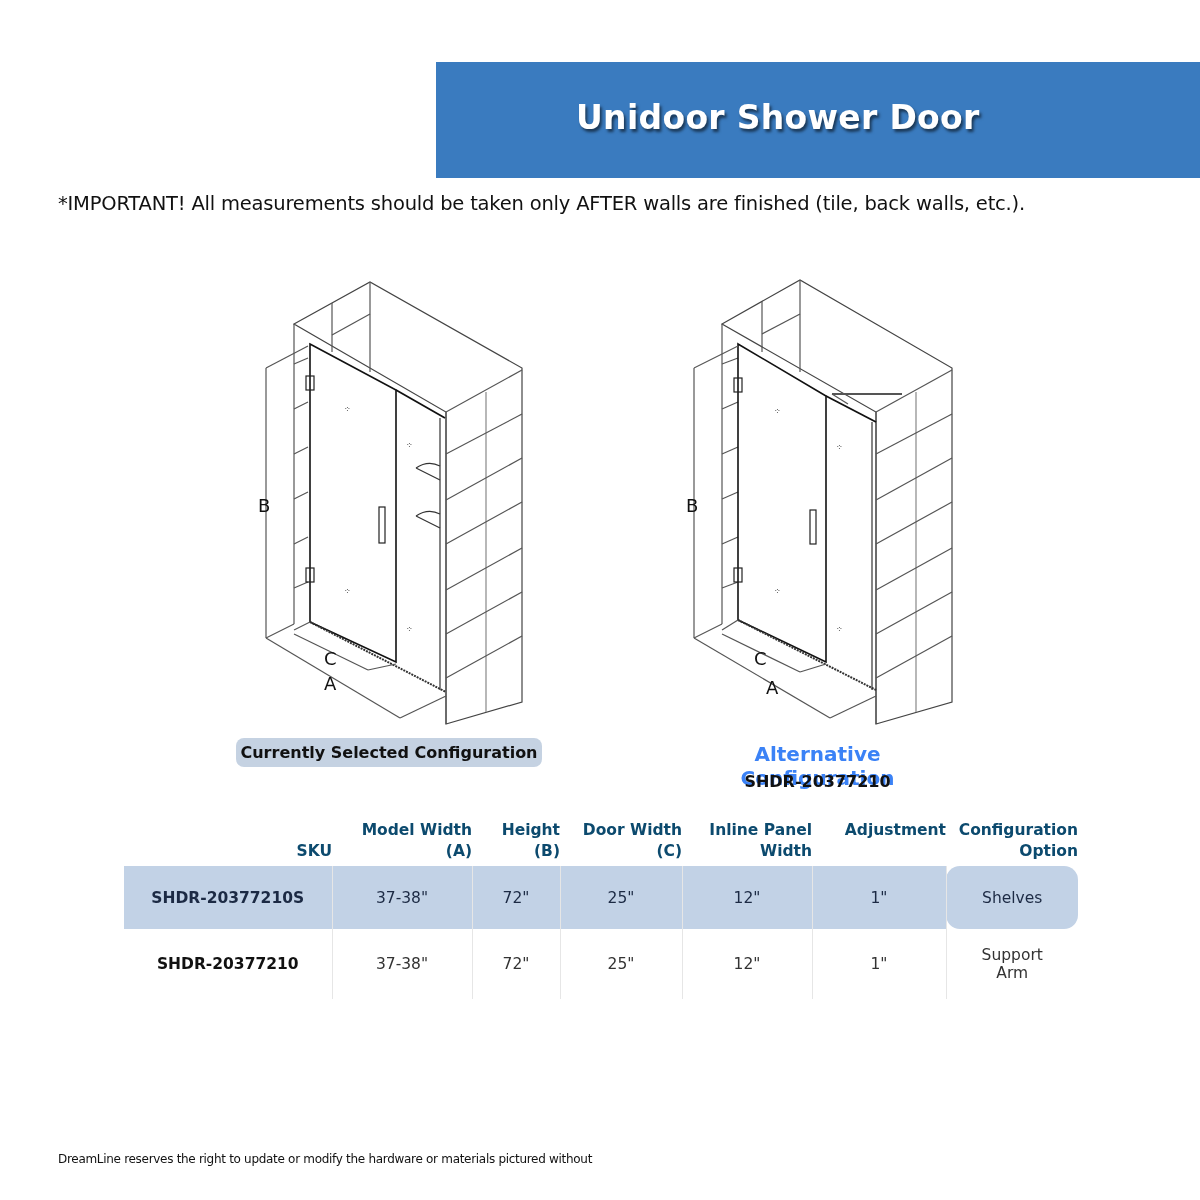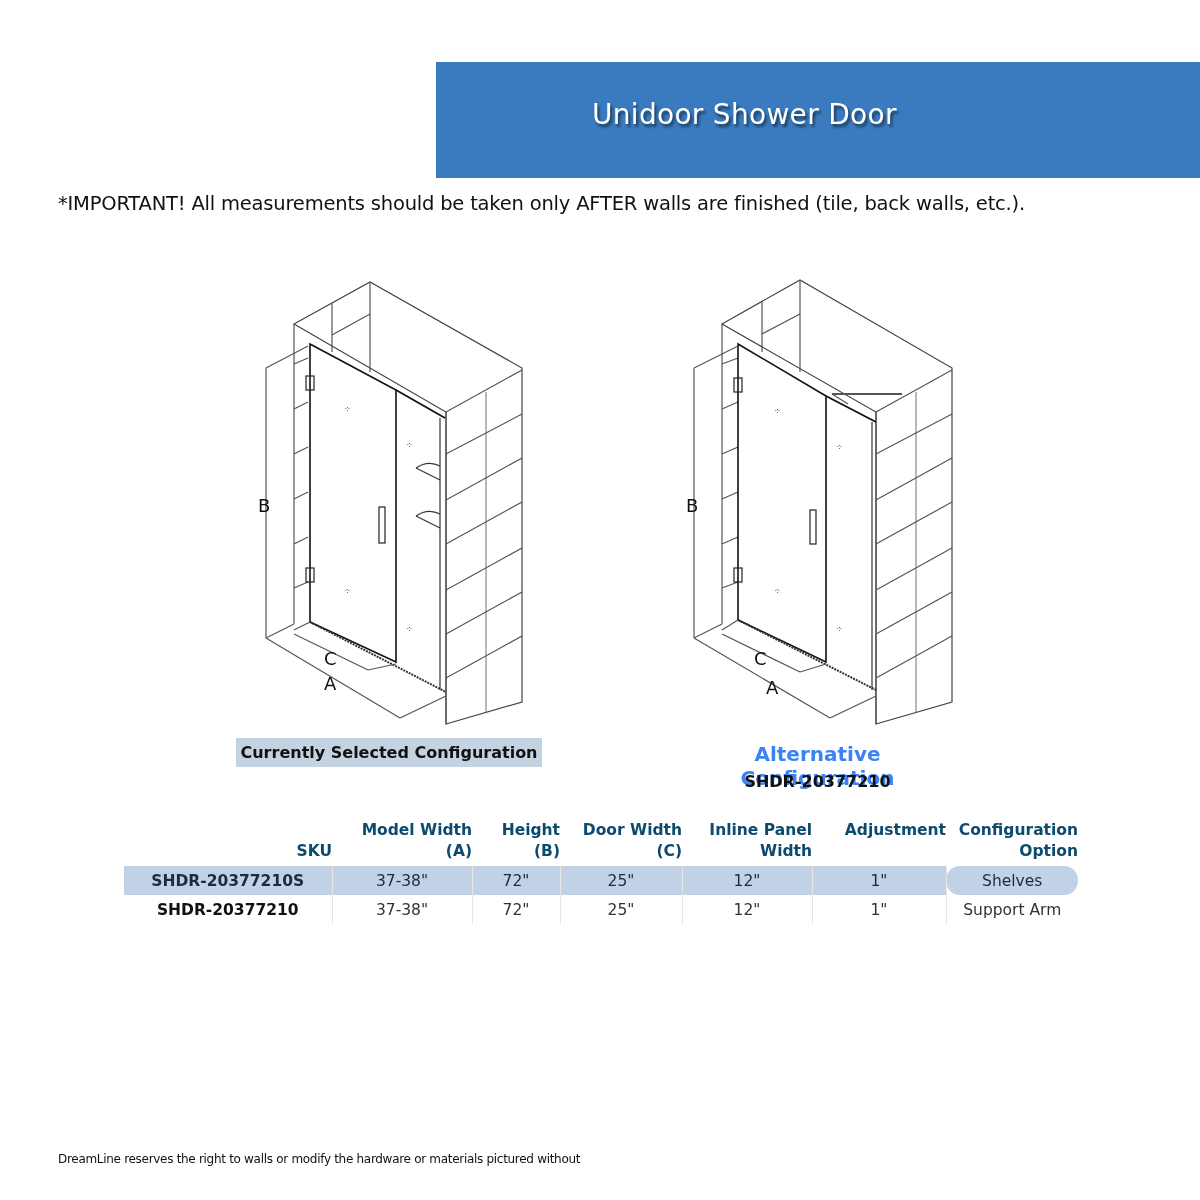--- a/index.html
+++ b/index.html
@@ -1,28 +1,28 @@
 <!DOCTYPE html>
 <html><head>
 <meta charset="utf-8">
 <style>
   html, body { margin:0; padding:0; background:#ffffff; }
   body { width:1200px; height:1200px; position:relative; overflow:hidden; font-family:"Liberation Sans", sans-serif; color:#111; }
   .banner { position:absolute; left:436px; top:62px; width:764px; height:116px; background:#3a7bbf; display:flex; align-items:center; }
-  .banner-title { position:absolute; left:156px; top:36px; font-family:"DejaVu Sans", sans-serif; font-weight:normal; font-size:28px; color:#ffffff; text-shadow:2px 3px 3px rgba(0,0,0,0.55); letter-spacing:0.3px; }
+  .banner-title { position:absolute; left:140px; top:36px; font-family:"DejaVu Sans", sans-serif; font-weight:bold; font-size:33px; color:#ffffff; text-shadow:2px 3px 3px rgba(0,0,0,0.55); letter-spacing:0.3px; }
   .important { position:absolute; left:58px; top:192px; font-family:"DejaVu Sans", sans-serif; font-size:19.5px; color:#111; letter-spacing:-0.2px; }
   .diagram { position:absolute; }
   .diag-left { left:250px; top:272px; width:300px; height:460px; }
   .diag-right { left:680px; top:272px; width:300px; height:460px; }
-  .cfg-label-selected { position:absolute; left:236px; top:738px; width:306px; height:29px; background:#c5d2e2; display:flex; align-items:center; justify-content:center; font-family:"DejaVu Sans", sans-serif; font-weight:bold; font-size:16px; color:#111; }
+  .cfg-label-selected { position:absolute; left:236px; top:738px; width:306px; height:29px; background:#c5d2e2; display:flex; align-items:center; justify-content:center; font-family:"DejaVu Sans", sans-serif; font-weight:bold; font-size:16px; color:#111;border-radius:8px; }
   .cfg-label-alt { position:absolute; left:690px; top:742px; width:255px; text-align:center; font-family:"DejaVu Sans", sans-serif; font-weight:bold; font-size:20px; color:#3b82f6; }
   .cfg-sku-alt { position:absolute; left:690px; top:772px; width:255px; text-align:center; font-family:"DejaVu Sans", sans-serif; font-weight:bold; font-size:16px; color:#111; }
   table.spec { position:absolute; left:124px; top:820px; border-collapse:collapse; font-family:"DejaVu Sans", sans-serif; }
   table.spec th { font-weight:bold; font-size:15.5px; color:#0c4a6e; text-align:right; vertical-align:bottom; padding:0 0 4px 0; line-height:21px; }
-  table.spec td { font-size:15.5px; text-align:center; height:29px; padding:0; border-right:1px solid #e6e6e6; color:#333; }
+  table.spec td { font-size:15.5px; text-align:center; height:29px; padding:17px; border-right:1px solid #e6e6e6; color:#333; }
   table.spec td:last-child { border-right:none;border-radius:14px; }
   table.spec td.sku { font-weight:bold; color:#111; }
   table.spec tr.selected td { background:#c2d2e6; color:#1c2a44; }
   .c1{width:208px}.c2{width:140px}.c3{width:88px}.c4{width:122px}.c5{width:130px}.c6{width:134px}.c7{width:132px}
   .footer { position:absolute; left:58px; top:1150px; font-family:"DejaVu Sans", sans-serif; font-size:12px; line-height:18px; color:#111; letter-spacing:-0.3px; }
   svg text { font-family:"DejaVu Sans", sans-serif; }
 </style>
 </head>
 <body>
 
@@ -198,14 +198,14 @@
       <td>72"</td>
       <td>25"</td>
       <td>12"</td>
       <td>1"</td>
       <td>Support Arm</td>
     </tr>
   </tbody>
 </table>
 
 <div class="footer">
-  <div>DreamLine reserves the right to walls or modify the hardware or materials pictured without</div>
+  <div>DreamLine reserves the right to update or modify the hardware or materials pictured without</div>
 </div>
 
 </body></html>

